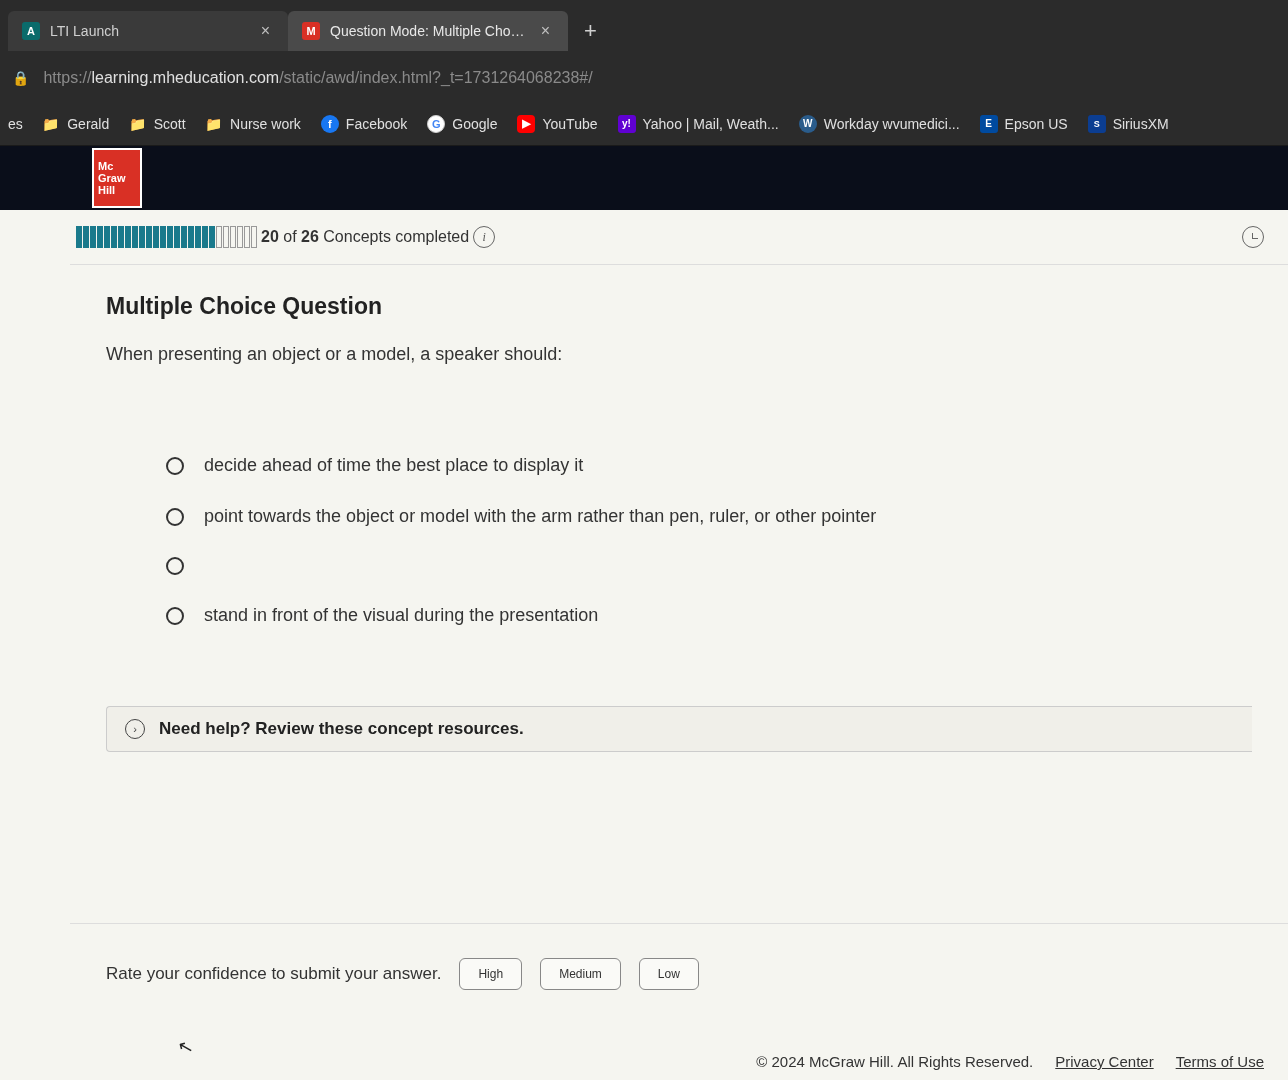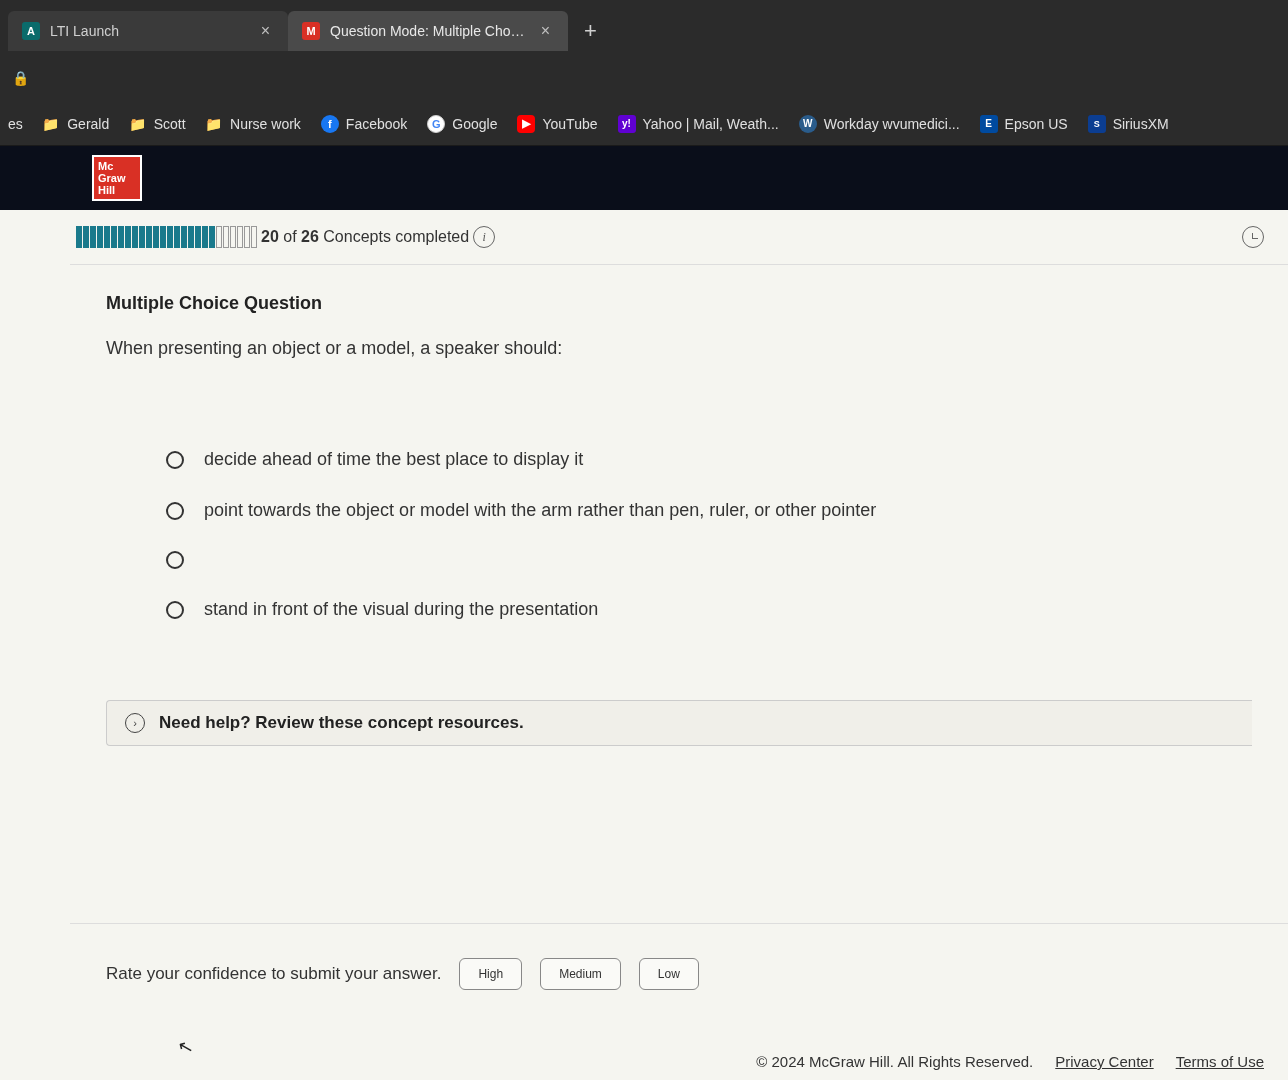--- a/index.html
+++ b/index.html
@@ -83,21 +83,21 @@
 
 
 .app-header {
   background: #0a0e1a;
   height: 64px;
   display: flex;
   align-items: center;
   padding: 0 24px 0 92px;
 }
 .mgh-logo {
-  width: 50px; height: 46px;
+  width: 50px; height: 60px;
   background: #d93025;
   border: 2px solid #fff;
   color: #fff;
   font-size: 11px;
   line-height: 1.1;
   font-weight: bold;
   padding: 4px 4px;
   display: flex; flex-direction: column; justify-content: center;
 }
 
@@ -146,21 +146,21 @@
   left: 50%; top: 50%;
   width: 5px; height: 5px;
   border-left: 1.5px solid #666;
   border-bottom: 1.5px solid #666;
   transform: translate(-1px, -4px);
 }
 
 .question-block {
   padding: 28px 36px 0 36px;
 }
-.q-heading { font-size: 18px; font-weight: 700; color: #222; margin-bottom: 24px; }
+.q-heading { font-size: 23px; font-weight: 700; color: #222; margin-bottom: 24px; }
 .q-prompt { font-size: 18px; color: #333; margin-bottom: 90px; }
 
 .options { padding-left: 60px; display: flex; flex-direction: column; gap: 30px; }
 .option-row { display: flex; align-items: center; gap: 20px; cursor: pointer; }
 .radio {
   width: 18px; height: 18px; border: 2px solid #333; border-radius: 50%;
   flex-shrink: 0;
 }
 .option-text { font-size: 18px; color: #333; }
 
@@ -229,20 +229,23 @@
     <div class="tab active">
       <span class="tab-favicon favicon-m">M</span>
       <span class="tab-title">Question Mode: Multiple Choice</span>
       <span class="tab-close">×</span>
     </div>
     <span class="new-tab-btn">+</span>
   </div>
 
   <div class="address-row">
     <span class="lock-icon">🔒</span>
+    <div class="url-bar">
+      <span>https://</span><span class="domain">learning.mheducation.com</span><span>/static/awd/index.html?_t=1731264068238#/</span>
+    </div>
   </div>
 
   <div class="bookmarks-row">
     <span>es</span>
     <div class="bookmark-item">
       <span class="bookmark-folder-icon">📁</span>
       <span>Gerald</span>
     </div>
     <div class="bookmark-item">
       <span class="bookmark-folder-icon">📁</span>

